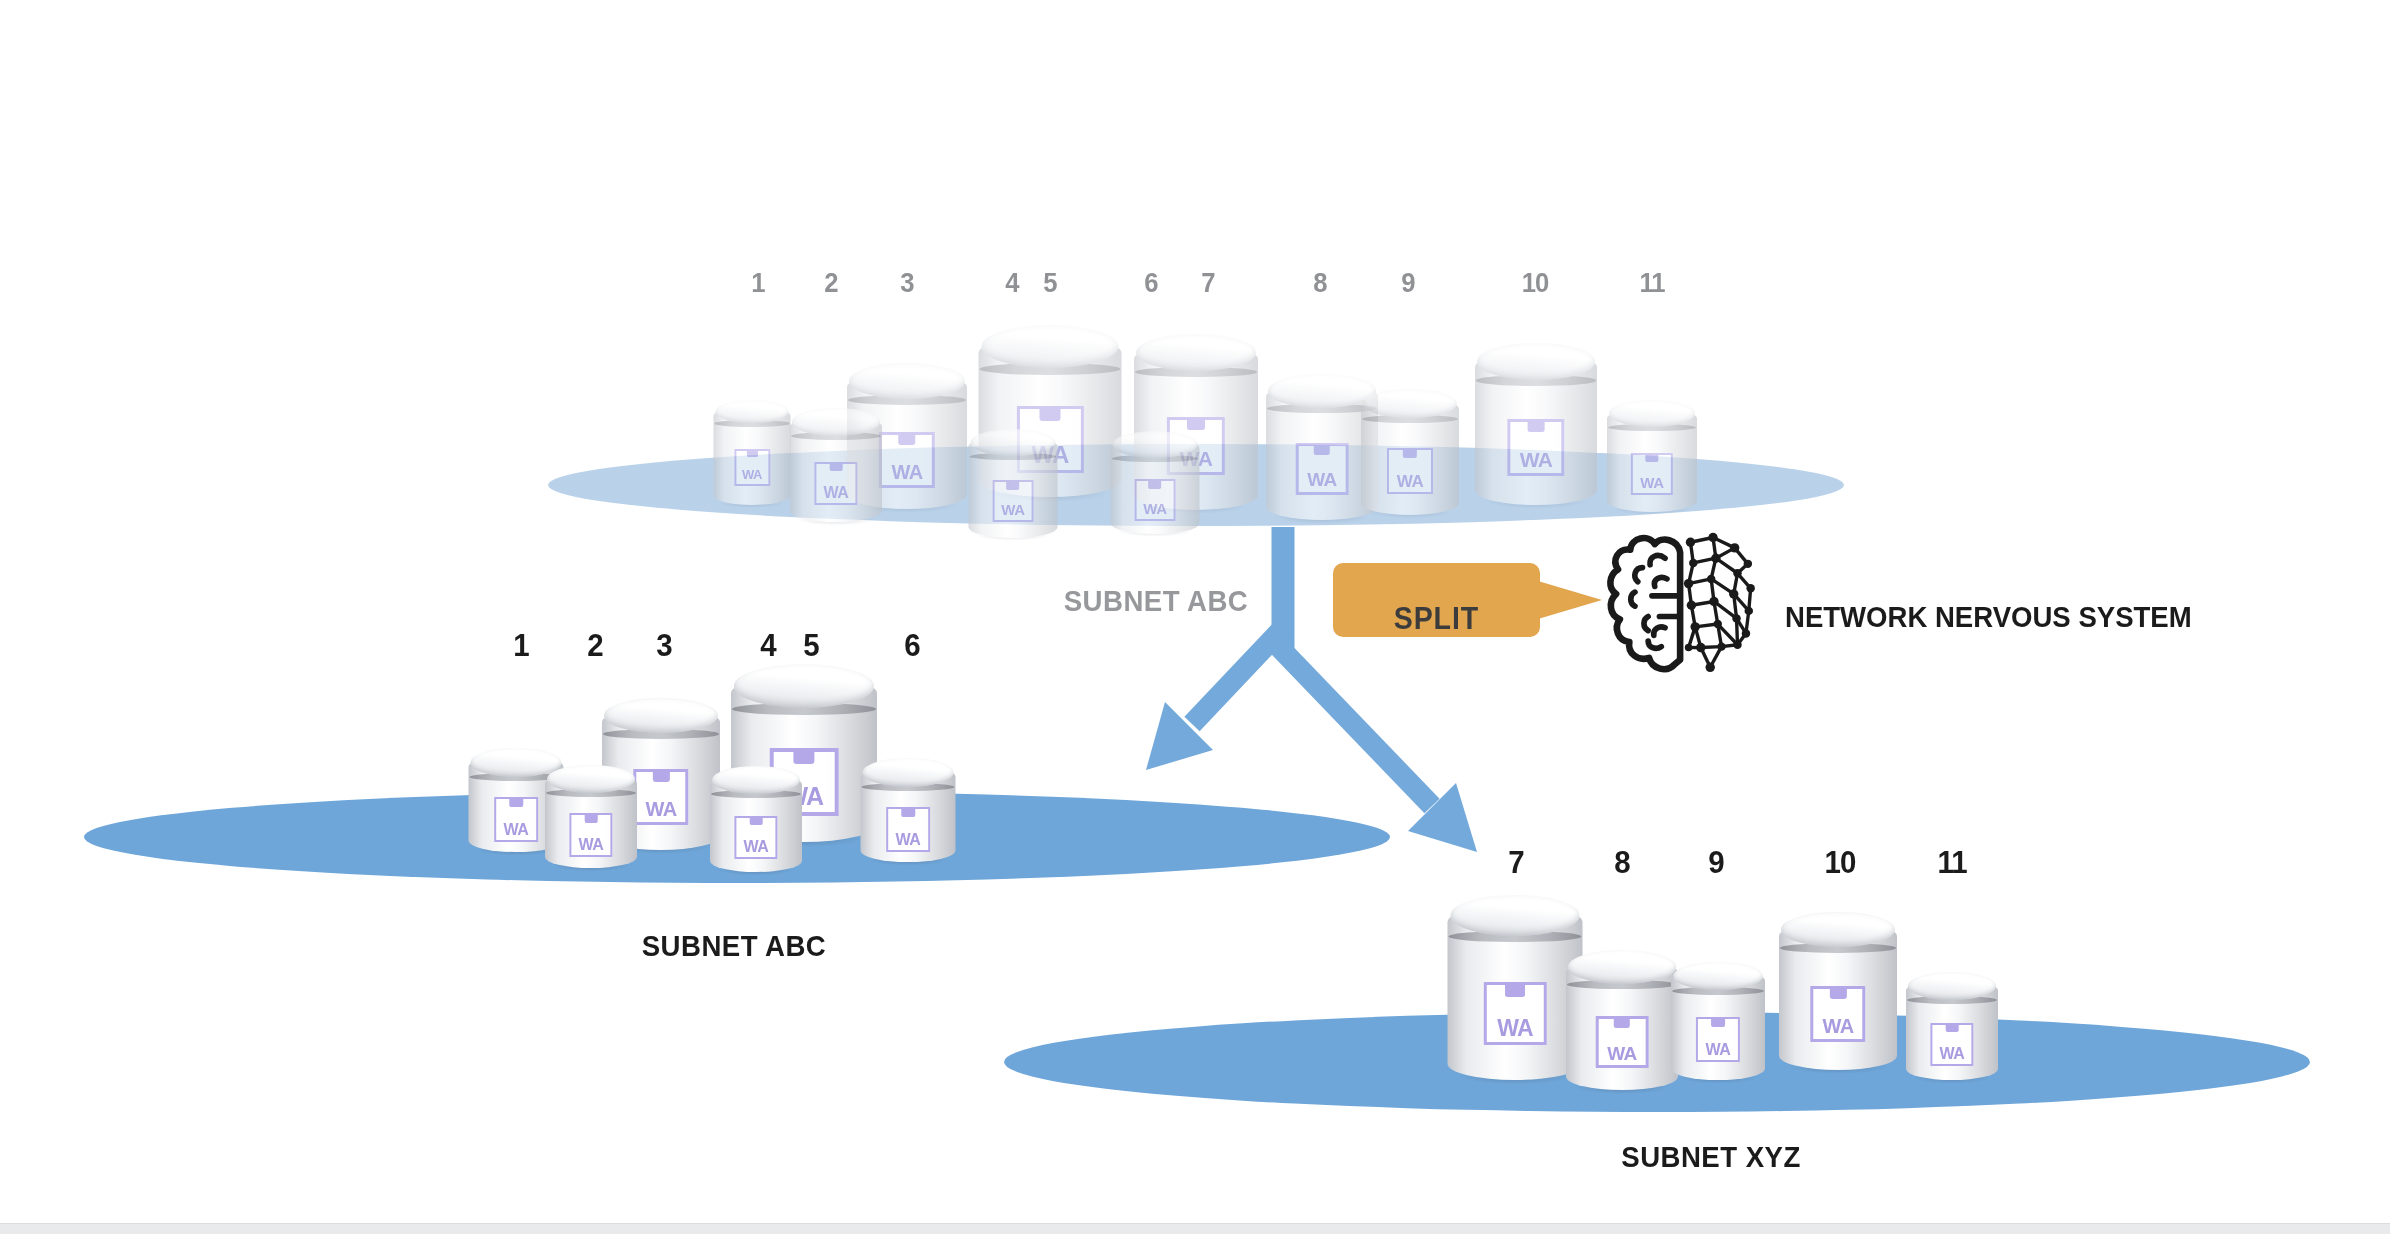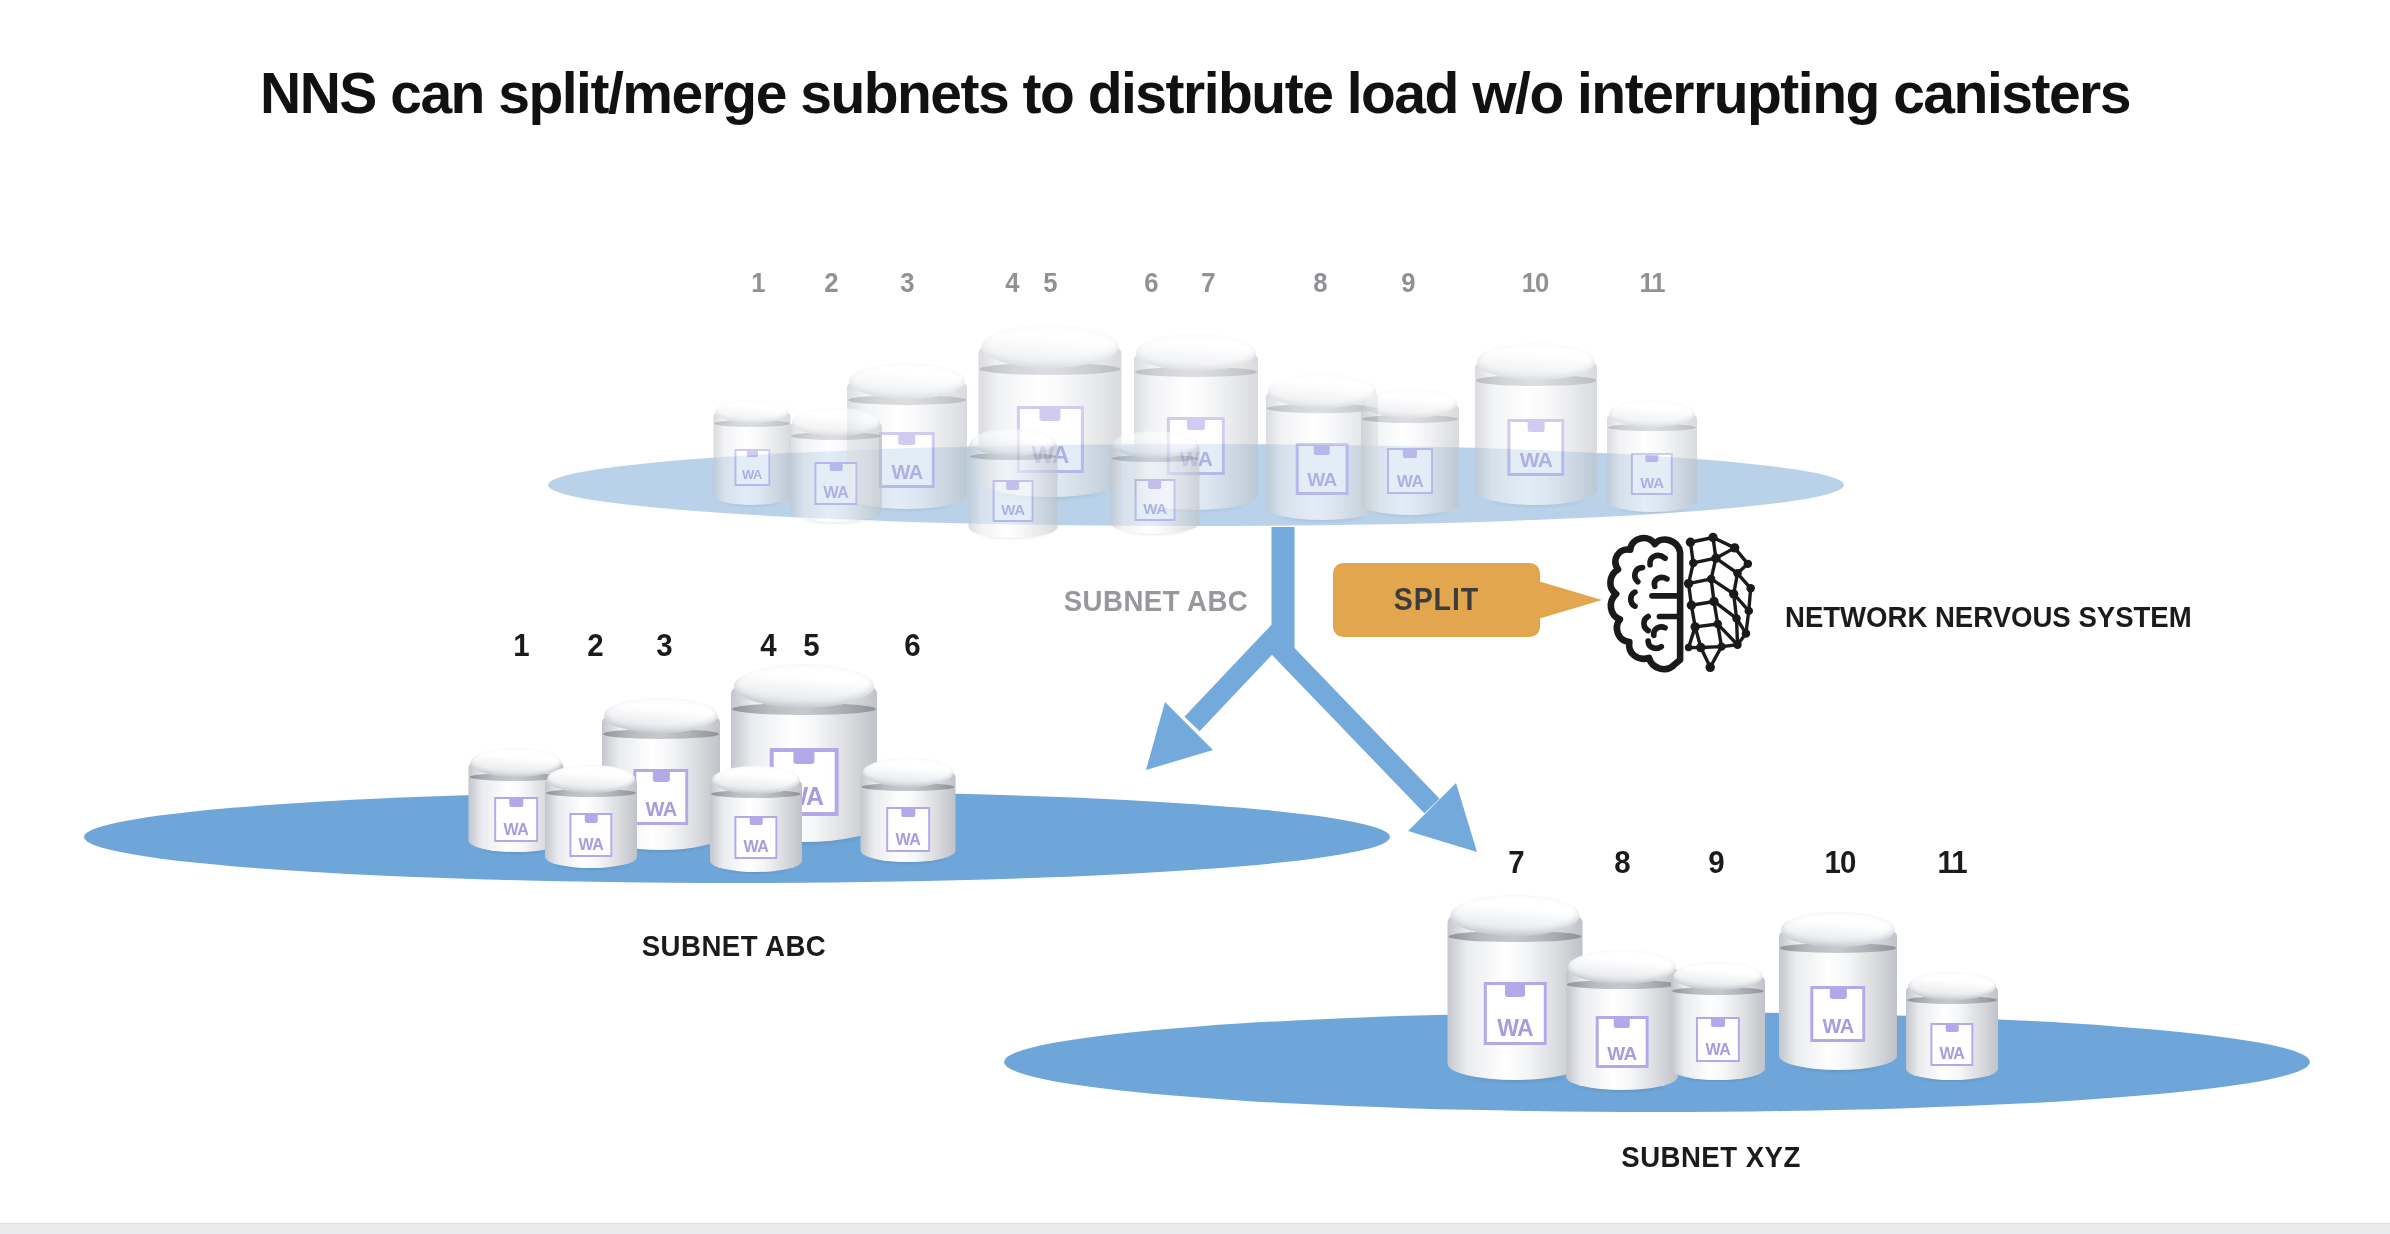--- a/index.html
+++ b/index.html
@@ -42,38 +42,37 @@
             border-radius:50%;opacity:.85;
             background:linear-gradient(90deg,#84878d,#aeb1b7 25%,#bcbfc5 50%,#a6a9af 75%,#84878d);}
   .can-badge{position:absolute;left:50%;top:47%;transform:translateX(-50%);width:47%;aspect-ratio:1/1;
              background:rgba(255,255,255,.95);border:.16em solid #b4a8e8;box-sizing:border-box;
              color:#a89bdf;display:flex;align-items:flex-end;justify-content:center;
              font-weight:bold;line-height:1.25;letter-spacing:-.03em;}
   .can-notch{position:absolute;top:-1px;left:50%;transform:translateX(-50%);width:34%;height:22%;
              background:#b4a8e8;border-radius:0 0 .12em .12em;}
 
   .split-bubble{position:absolute;left:1333px;top:563px;width:207px;height:74px;background:#e1a64e;
-                border-radius:10px;display:flex;align-items:center;justify-content:center;z-index:6;}
+                border-radius:10px;display:flex;align-items:flex-end;justify-content:center;z-index:6;}
   .split-label{font-size:31px;font-weight:bold;color:#3c3c3c;letter-spacing:1px;transform:scaleX(.92);}
   .split-tail{position:absolute;left:99%;top:50%;transform:translateY(-50%);width:0;height:0;
               border-left:64px solid #e1a64e;border-top:19px solid transparent;border-bottom:19px solid transparent;}
 
   .brain{position:absolute;left:1606px;top:530px;width:152px;height:158px;z-index:6;}
   .nns-label{position:absolute;left:1785px;top:601px;font-size:29px;font-weight:bold;color:#1b1b1b;
              white-space:nowrap;transform:scaleX(.95);transform-origin:left;z-index:6;}
 
   .bottom-bar{position:absolute;left:0;right:0;bottom:0;height:10px;background:#e9eaeb;
               border-top:1px solid #dcdddf;z-index:7;}
 </style>
 </head>
 <body>
 
 <div class="stage">
 
-  <div class="title">NNS can split/merge subnets to distribute load w/o interrupting canisters</div>
 
   <div class="ellipse top"></div>
   <div class="ellipse left"></div>
   <div class="ellipse right"></div>
 
   <svg class="arrows" viewBox="0 0 2390 1234">
     <g stroke="#74a9db" fill="#74a9db">
       <line x1="1283" y1="527" x2="1283" y2="652" stroke-width="23"></line>
       <line x1="1283" y1="628" x2="1192" y2="724" stroke-width="21"></line>
       <polygon points="1146,770 1165,702 1213,750" stroke="none"></polygon>

